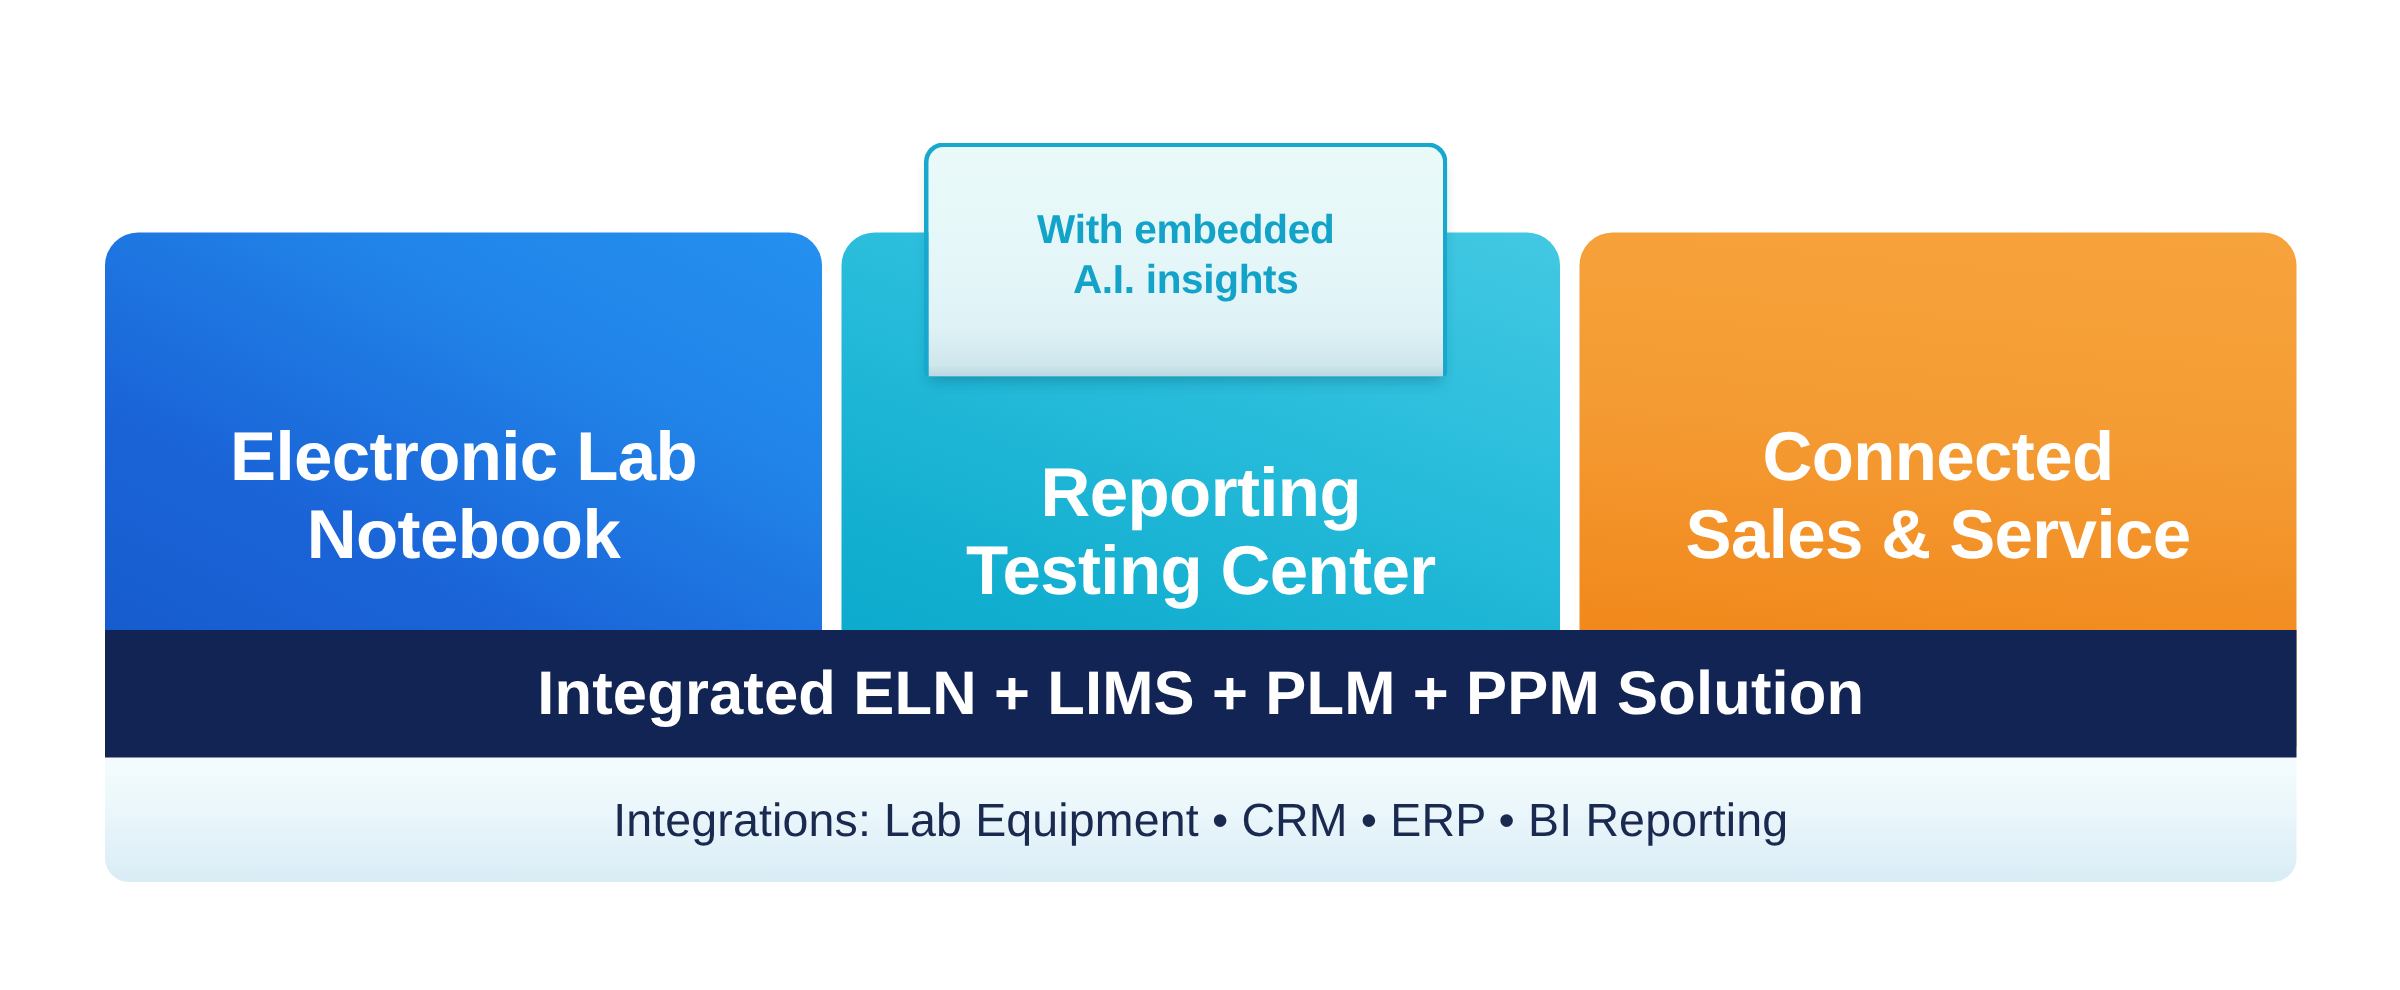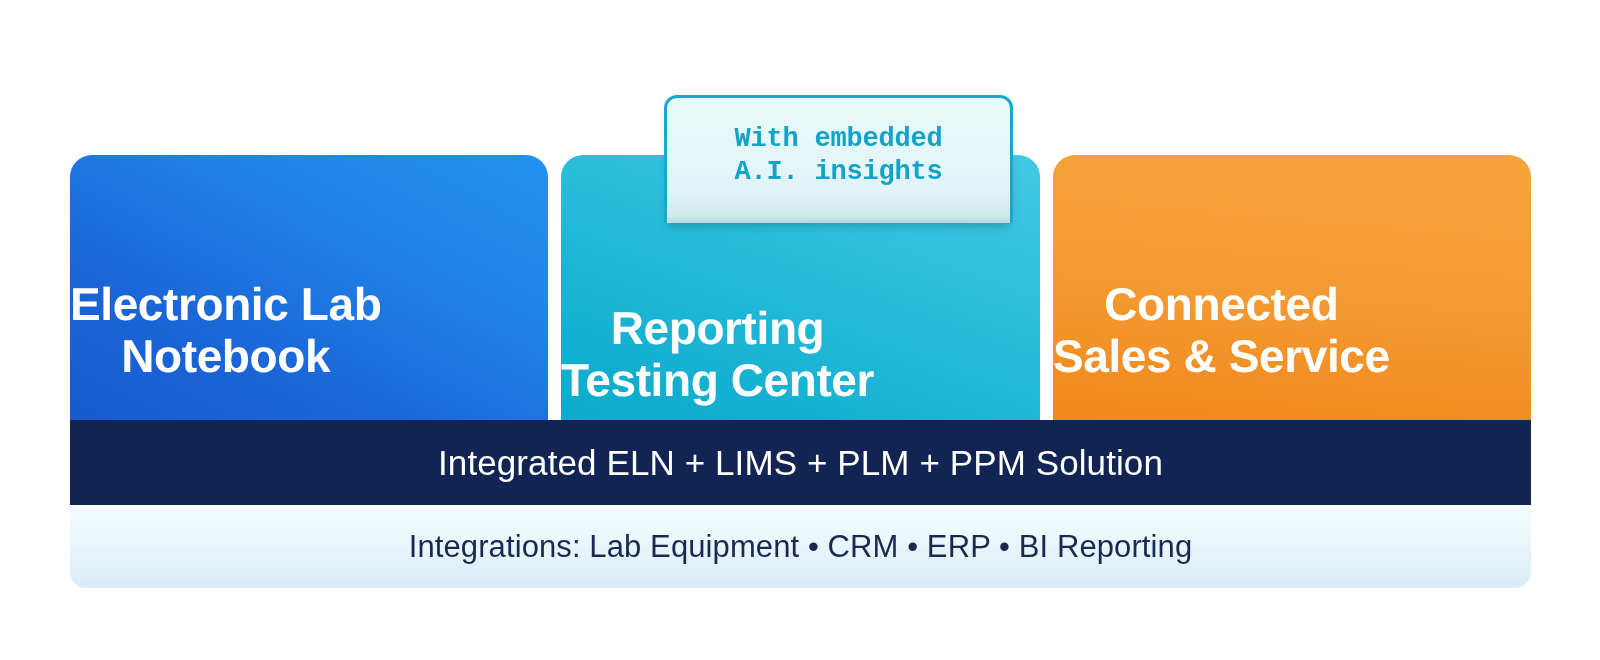--- a/index.html
+++ b/index.html
@@ -21,21 +21,21 @@
     background: #ffffff;
   }
 
   
   .card {
     position: absolute;
     top: 155px;
     height: 343px;
     display: flex;
     align-items: center;
-    justify-content: flex-start;
+    justify-content: center;
     border-radius: 22px 22px 0 0;
     box-sizing: border-box;
   }
 
   .card-title {
     color: #ffffff;
     font-weight: bold;
     font-size: 46px;
     line-height: 1.11;
     text-align: center;
@@ -61,35 +61,34 @@
   #card-css {
     left: 1053px;
     width: 478px;
     background: linear-gradient(185deg, #f7a33c 0%, #f49b33 40%, #f1881b 80%, #ef8012 100%);
   }
   #card-css .card-title { transform: translateY(4px); }
 
   
   #ai-callout {
     position: absolute;
-    left: 664px;
+    left: 616px;
     top: 95px;
     width: 349px;
-    height: 128px;
+    height: 156px;
     border: 3px solid #18a8cd;
     border-bottom: none;
     border-radius: 13px 13px 3px 3px;
     background: linear-gradient(180deg, #eafaf9 0%, #e4f6f8 52%, #dff2f6 78%, #cfe6ec 95%, #b9d7df 100%);
     box-sizing: border-box;
     display: flex;
     align-items: center;
     justify-content: center;
     box-shadow: 0 7px 9px -4px rgba(10, 60, 80, 0.30);
     z-index: 5;
-    font-family: Liberation Mono, monospace;
   }
   #ai-callout-text {
     color: #13a3c8;
     font-weight: bold;
     font-size: 27px;
     line-height: 1.22;
     text-align: center;
     letter-spacing: -0.2px;
     white-space: pre-line;
     transform: translateY(-5px);
@@ -103,22 +102,22 @@
     width: 1461px;
     height: 85px;
     background: #112453;
     display: flex;
     align-items: center;
     justify-content: center;
     z-index: 6;
   }
   #solution-bar-text {
     color: #ffffff;
-    font-size: 35px;
-    font-weight: normal;
+    font-size: 41px;
+    font-weight: bold;
     letter-spacing: 0.1px;
     text-align: left;
   }
 
   
   #integrations-bar {
     position: absolute;
     left: 70px;
     top: 505px;
     width: 1461px;

